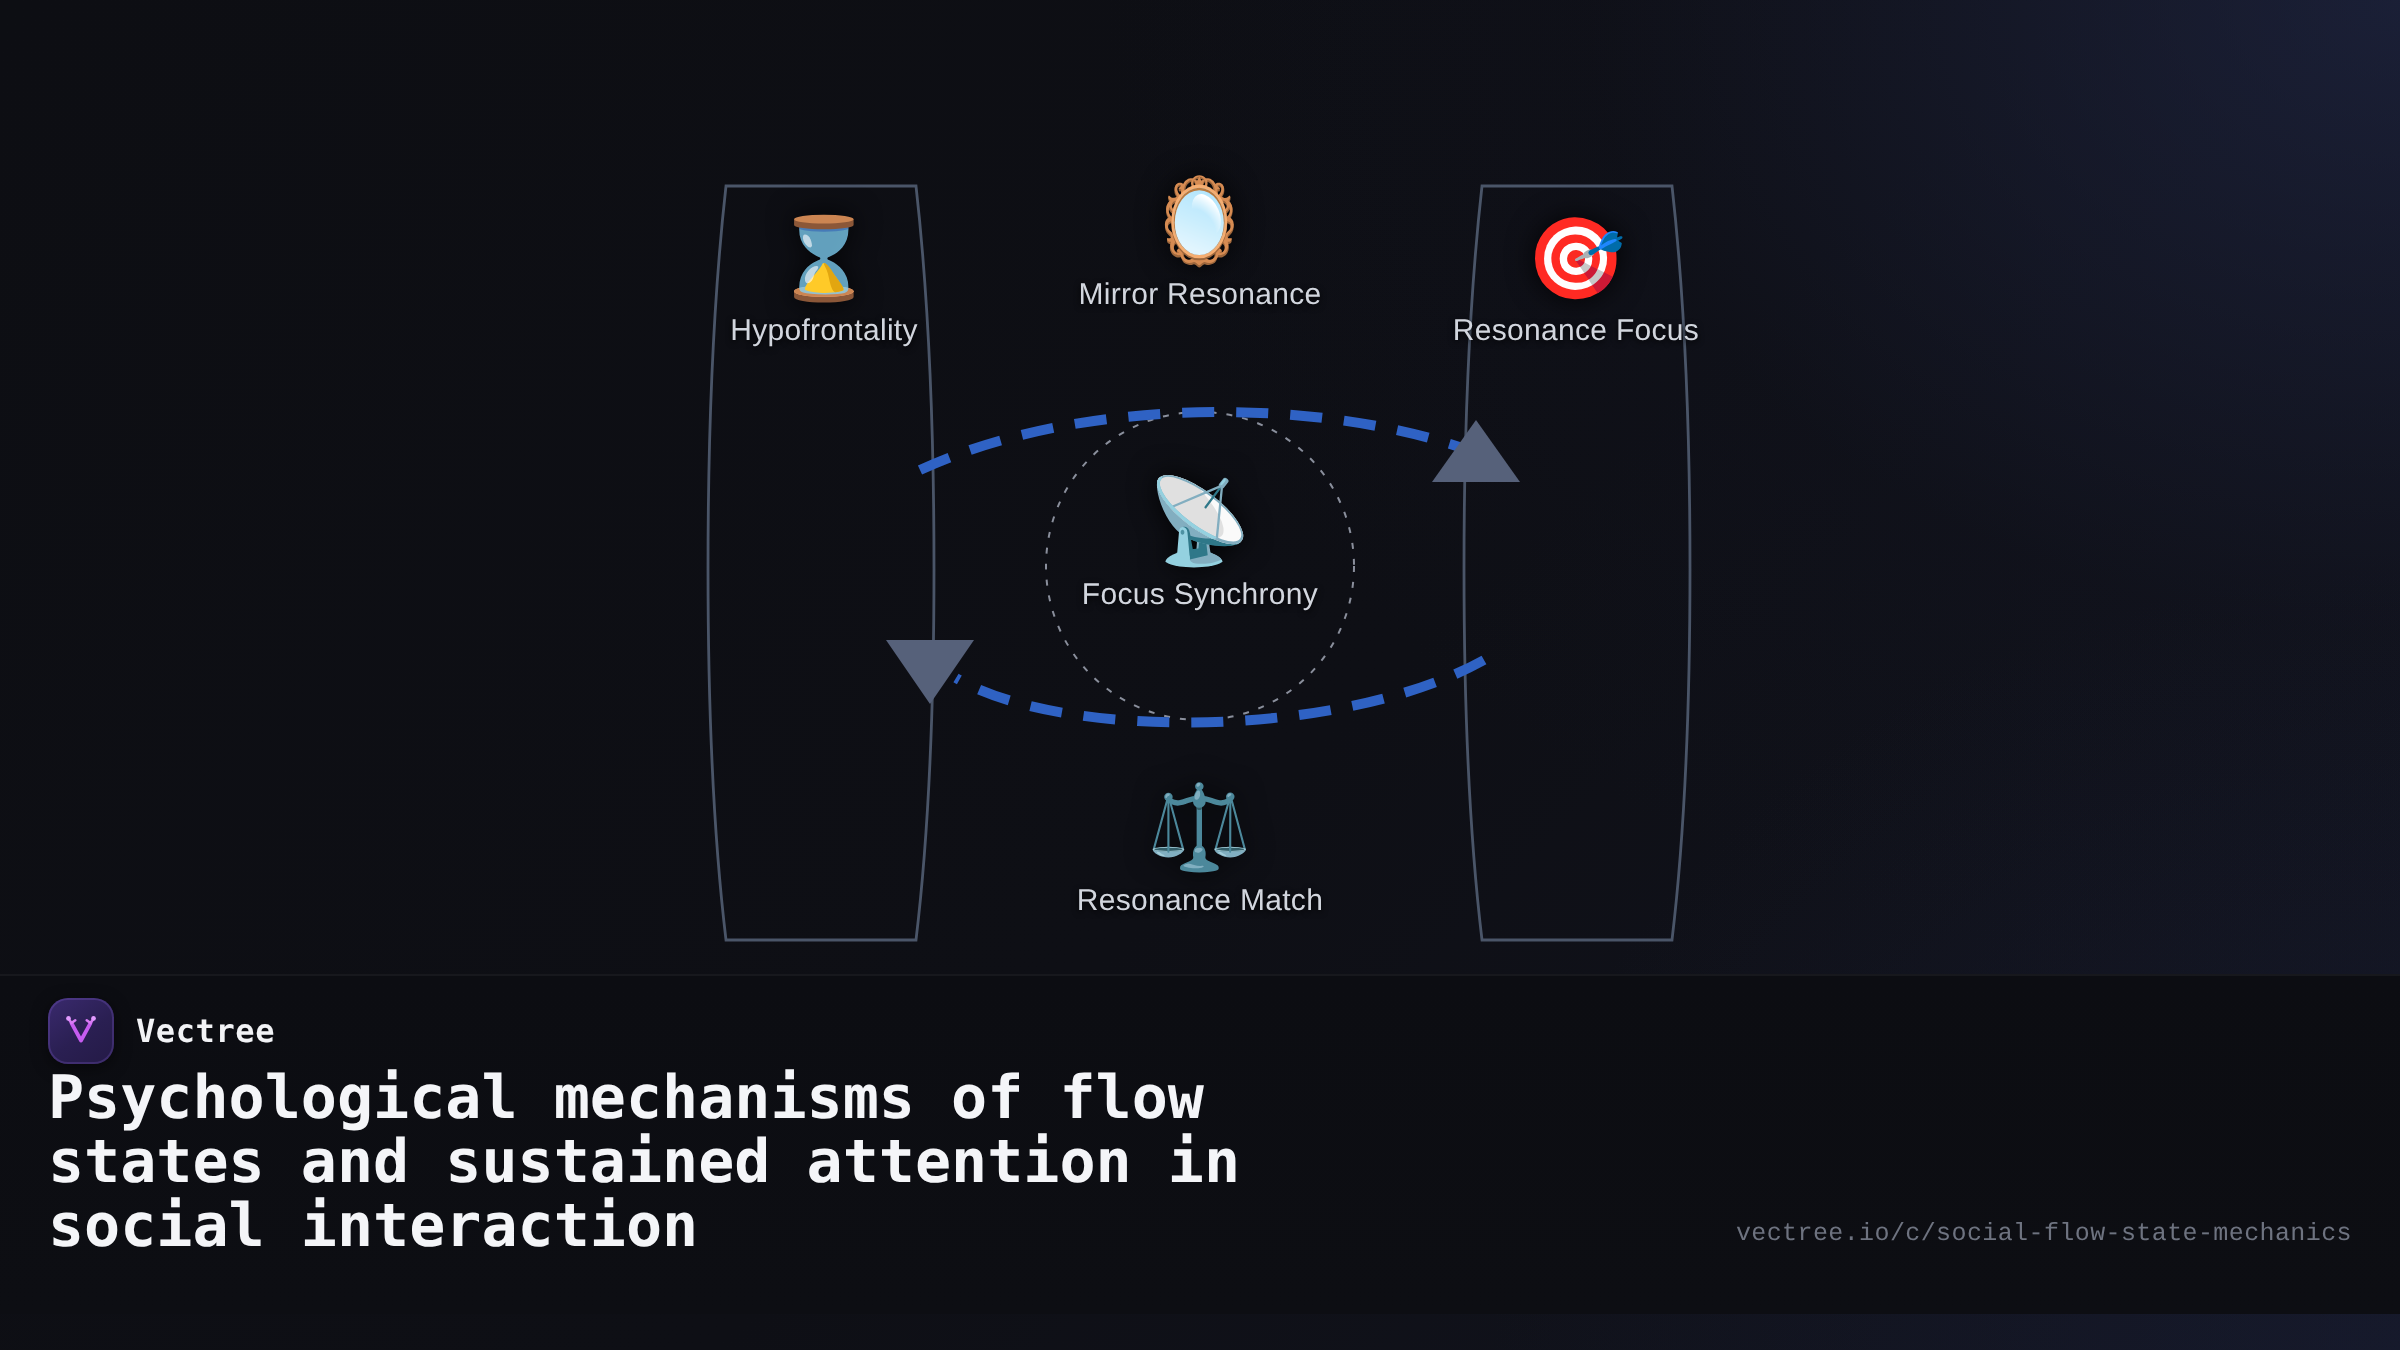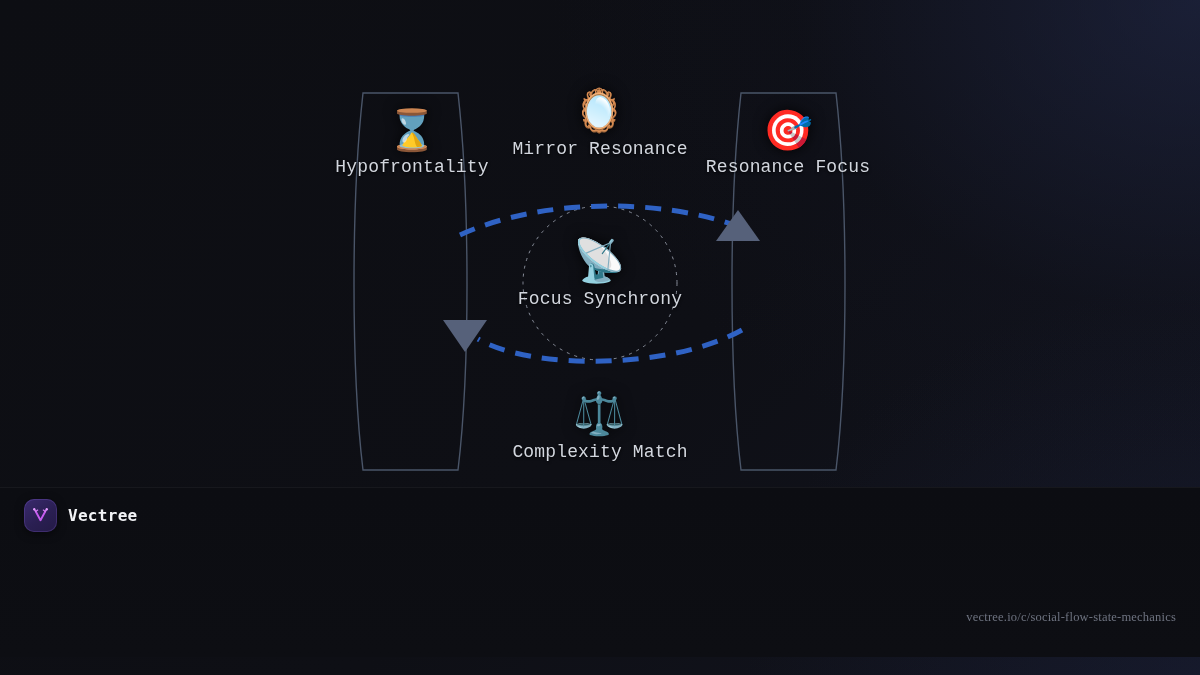--- a/index.html
+++ b/index.html
@@ -45,24 +45,24 @@
   }
   .node .emoji {
     display: block;
     line-height: 1;
     font-family: "DejaVu Sans", sans-serif;
     text-shadow: 0 0 14px rgba(0,0,0,0.85);
   }
   .node .label {
     display: block;
     margin-top: 7px;
-    font-size: 18px;
+    font-size: 15px;
     color: #d2d6de;
     letter-spacing: 0.15px;
-    font-family: Liberation Mono, monospace;
+    font-family: Liberation Sans, sans-serif;
     text-shadow: 0 1px 3px rgba(0,0,0,0.9);
   }
 
   #node-hypofrontality { left: 312px; top: 110px; }
   #node-hypofrontality .emoji { font-size: 40px; }
 
   #node-mirror-resonance { left: 500px; top: 90px; }
   #node-mirror-resonance .emoji { font-size: 42px; }
 
   #node-selective-focus { left: 688px; top: 110px; }
@@ -124,21 +124,21 @@
     line-height: 32px;
     color: #f4f5f8;
     letter-spacing: 0px;
     white-space: pre-wrap;
   }
 
   #footer-url {
     position: absolute;
     right: 24px;
     top: 122px;
-    font-family: Liberation Serif, serif;
+    font-family: Liberation Mono, monospace;
     font-size: 12.5px;
     color: #6e7380;
     letter-spacing: 0.2px;
   }
 </style>
 </head>
 <body>
 
 <div id="stage">
 
@@ -183,35 +183,38 @@
     <span class="label">Resonance Focus</span>
   </div>
 
   <div class="node" id="node-neural-synchrony">
     <span class="emoji">📡</span>
     <span class="label">Focus Synchrony</span>
   </div>
 
   <div class="node" id="node-complexity-match">
     <span class="emoji">⚖️</span>
-    <span class="label">Complexity Match</span>
+    <span class="label">Resonance Match</span>
   </div>
 
   <div id="footer">
 
     <div id="brand">
       <div id="brand-logo">
         <svg width="19" height="19" viewBox="0 0 24 24">
           <path d="M6 7 L12 18 L18 7" fill="none" stroke="#c65cf0" stroke-width="2.4" stroke-linecap="round" stroke-linejoin="round"></path>
           <path d="M6 7 L4.2 4.4 M6 7 L8.4 5.2" fill="none" stroke="#d87bf5" stroke-width="1.6" stroke-linecap="round"></path>
           <path d="M18 7 L19.8 4.4 M18 7 L15.6 5.2" fill="none" stroke="#d87bf5" stroke-width="1.6" stroke-linecap="round"></path>
           <circle cx="4.1" cy="4.1" r="1.5" fill="#e39bff"></circle>
           <circle cx="19.9" cy="4.1" r="1.5" fill="#e39bff"></circle>
         </svg>
       </div>
       <span id="brand-name">Vectree</span>
     </div>
 
+    <h1 id="page-title">Psychological mechanisms of flow
+states and sustained attention in
+social interaction</h1>
 
     <div id="footer-url">vectree.io/c/social-flow-state-mechanics</div>
   </div>
 
 </div>
 
 </body></html>

